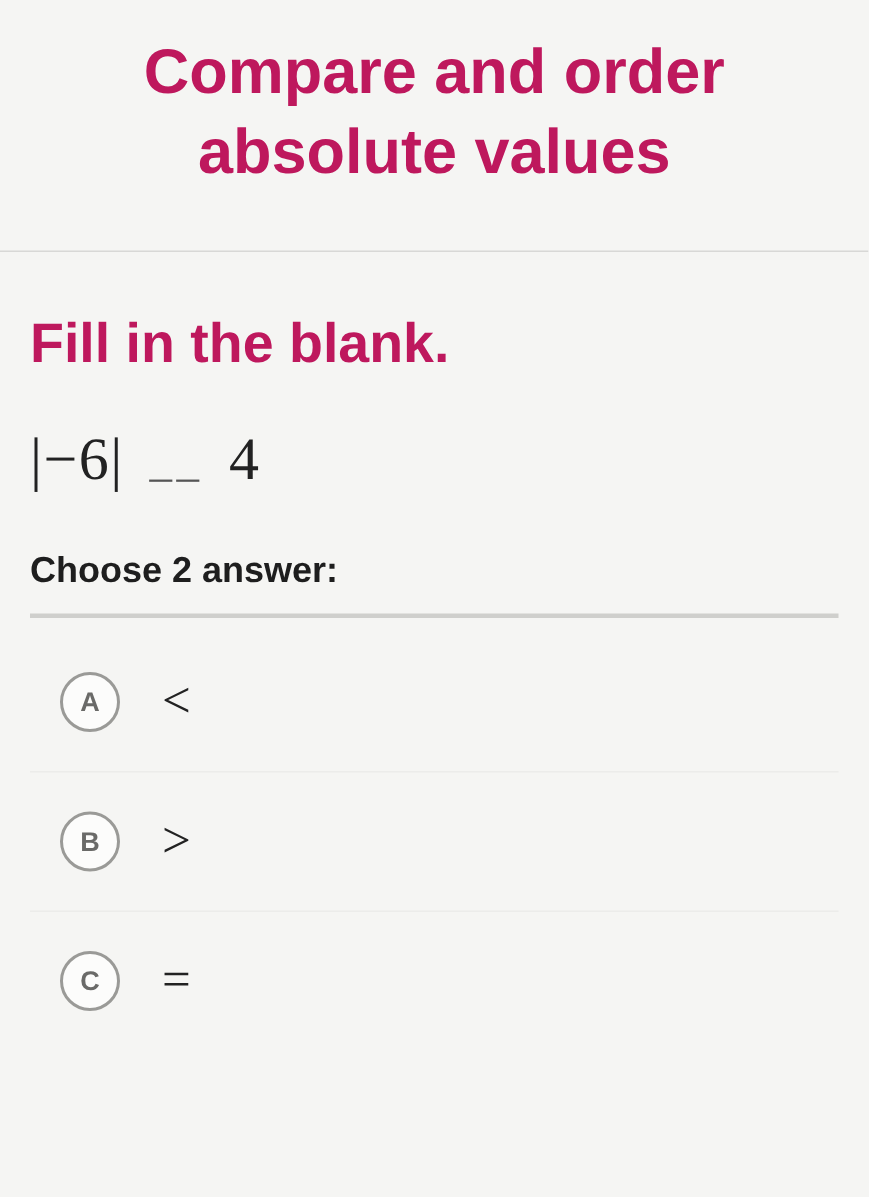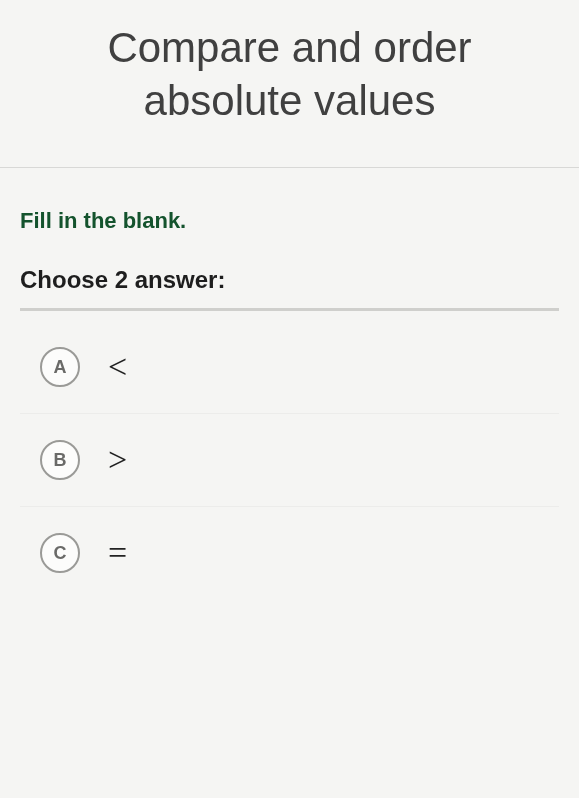--- a/index.html
+++ b/index.html
@@ -6,38 +6,38 @@
   body {
     width: 579px;
     height: 798px;
     background: #f5f5f3;
     font-family: -apple-system, "Segoe UI", "Helvetica Neue", Arial, sans-serif;
     color: #222;
     overflow: hidden;
   }
   .page-title {
     font-size: 42px;
-    font-weight: 400;
+    font-weight: 700;
     text-align: center;
     padding: 22px 40px 40px 40px;
-    color: #404040;
+    color: #be185d;
     line-height: 1.25;
   }
   .divider-full {
     border: none;
     border-top: 1px solid #d8d8d6;
     margin-bottom: 40px;
   }
   .content {
     padding: 0 20px;
   }
   .prompt {
-    font-size: 22px;
+    font-size: 37px;
     font-weight: 700;
-    color: #14532d;
+    color: #be185d;
     margin-bottom: 32px;
   }
   .expression {
     font-family: "Times New Roman", Times, serif;
     font-size: 40px;
     color: #222;
     margin-bottom: 38px;
     letter-spacing: 1px;
   }
   .expression .bar { display:inline-block; }
@@ -92,20 +92,25 @@
 <body>
 
 <h1 class="page-title">Compare and order absolute values</h1>
 
 <hr class="divider-full">
 
 <div class="content">
 
   <div class="prompt">Fill in the blank.</div>
 
+  <div class="expression">
+    <span class="bar">|</span><span>−6</span><span class="bar">|</span>
+    <span class="blank">__</span>
+    <span>4</span>
+  </div>
 
   <div class="choose-label">Choose 2 answer:</div>
 
   <hr class="answer-divider">
 
   <div class="answer-row">
     <div class="letter-badge">A</div>
     <div class="answer-symbol">&lt;</div>
   </div>
 

